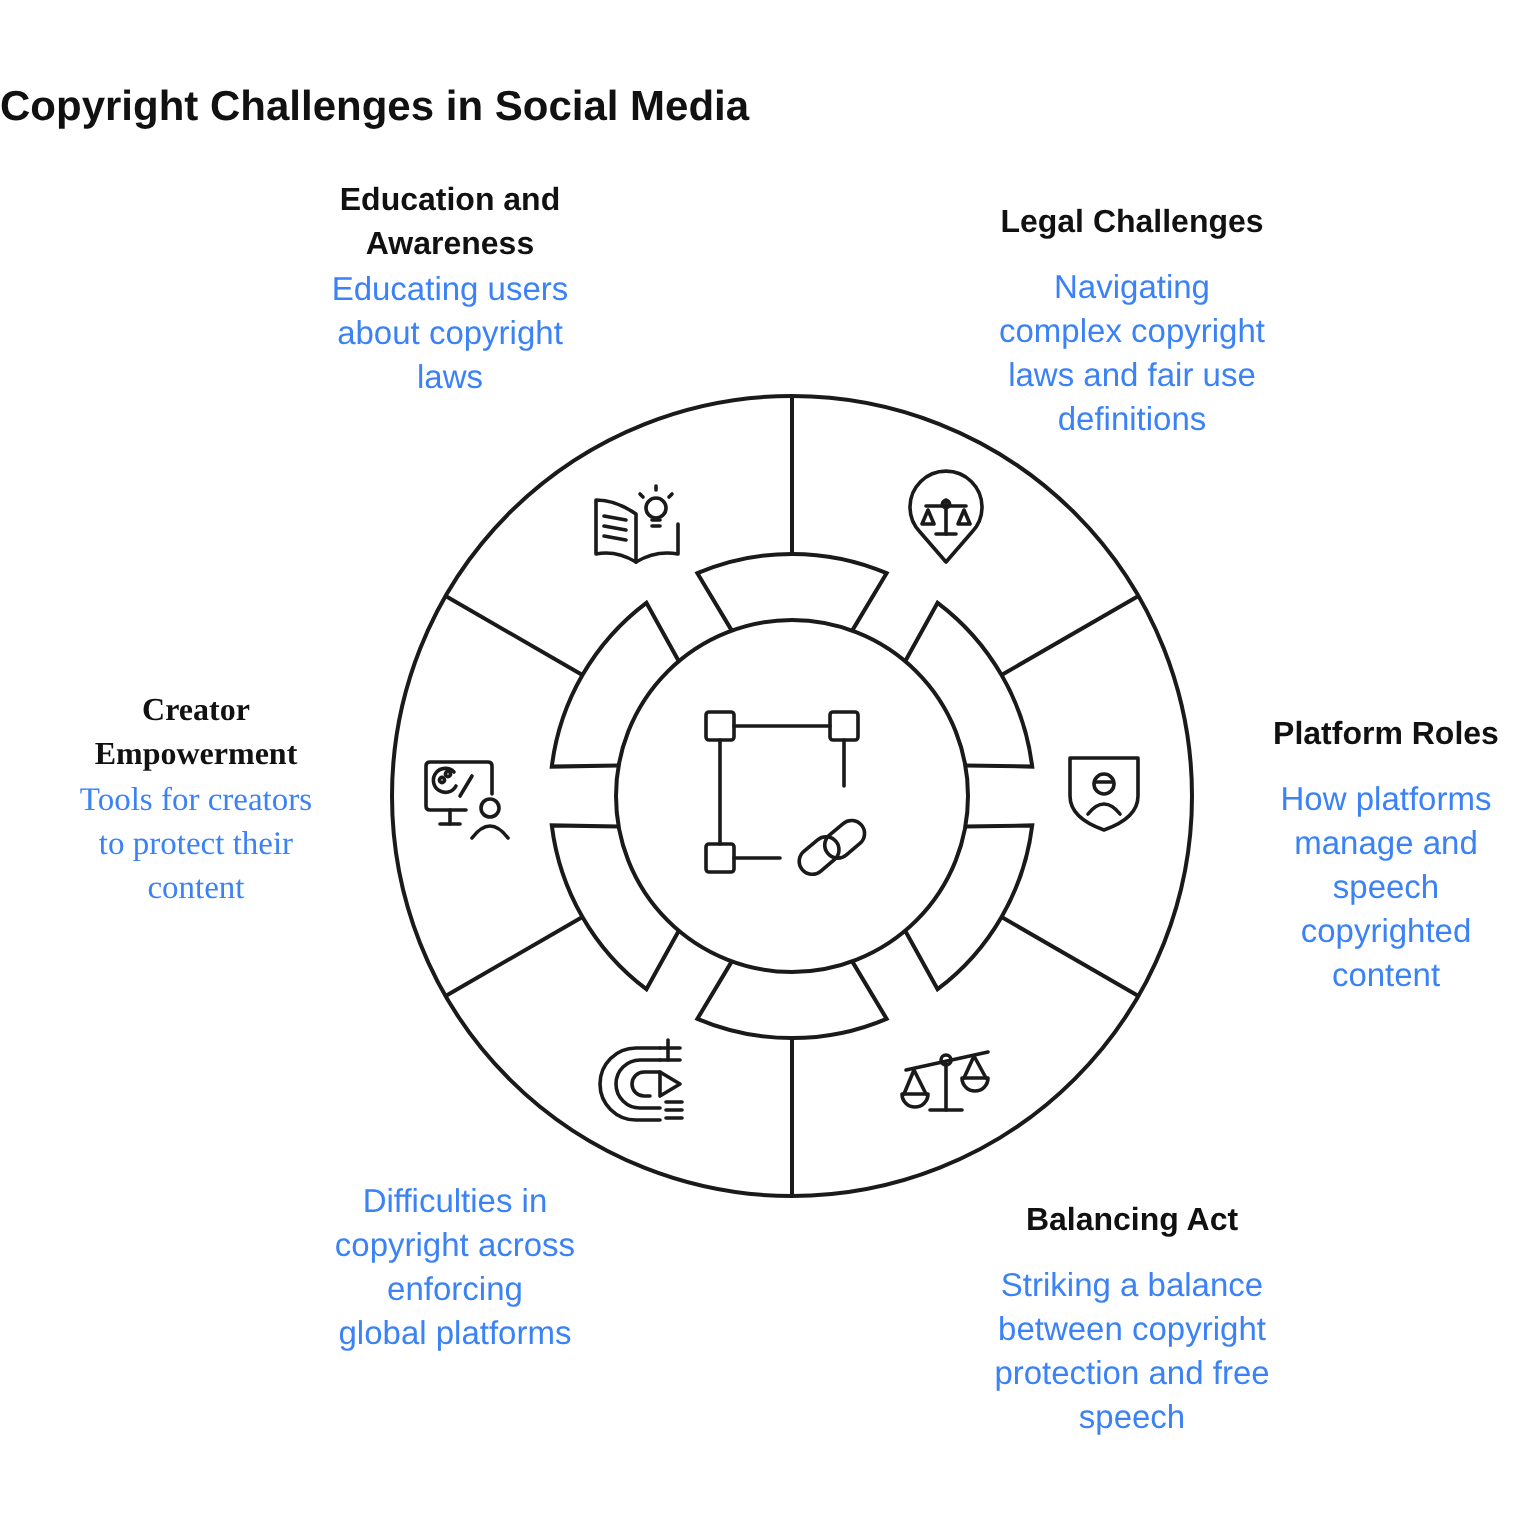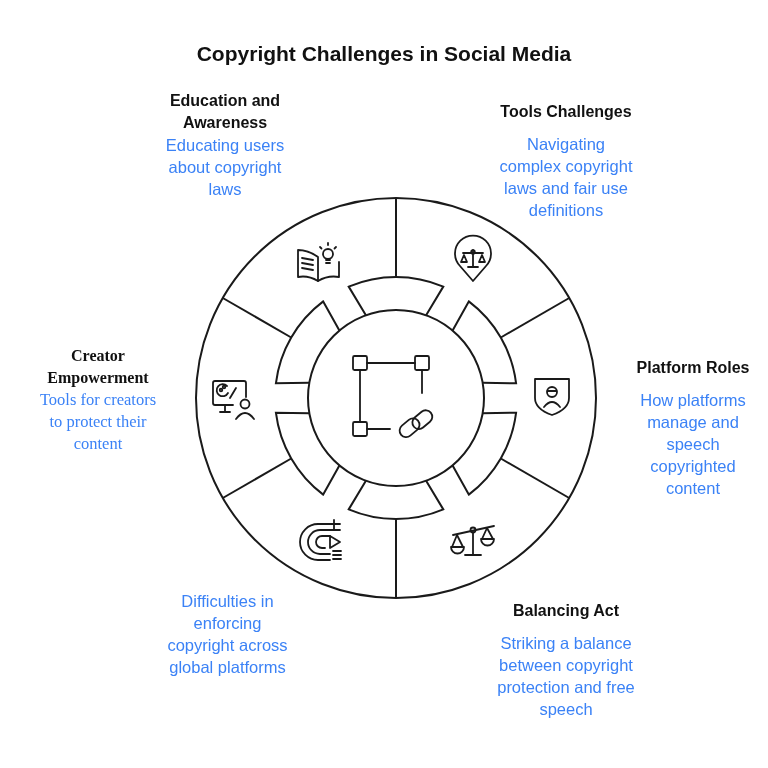--- a/index.html
+++ b/index.html
@@ -1,18 +1,18 @@
 <!DOCTYPE html>
 <html><head>
 <meta charset="utf-8">
 <style>
   html, body { margin: 0; padding: 0; background: #ffffff; }
   body { width: 768px; height: 768px; position: relative; overflow: hidden;
          font-family: "Liberation Sans", "DejaVu Sans", sans-serif; color: #1a1a1a; }
-  .title { position: absolute; left: 0; width: 768px; top: 42px; text-align: center;
+  .title { position: absolute; left: 0; width: 768px; top: 42px; 
            font-size: 21px; font-weight: bold; color: #111; letter-spacing: 0px; }
   .block { position: absolute; text-align: center; }
   .block .head { font-weight: bold; font-size: 16px; line-height: 22px; color: #111; }
   .block .desc { font-size: 16.5px; line-height: 22px; color: #3b82f6; }
   .block .gap { height: 10px; }
   svg.diagram { position: absolute; left: 0; top: 0; }
   .ring { fill: none; stroke: #1a1a1a; stroke-width: 2; }
   .icon { fill: none; stroke: #1a1a1a; stroke-width: 1.8; stroke-linecap: round; stroke-linejoin: round; }
 </style>
 </head>
@@ -132,21 +132,21 @@
     <div>Awareness</div>
   </div>
   <div class="desc">
     <div>Educating users</div>
     <div>about copyright</div>
     <div>laws</div>
   </div>
 </div>
 
 <div class="block" style="left:468px; top:101px; width:196px;">
-  <div class="head">Tools Challenges</div>
+  <div class="head">Legal Challenges</div>
   <div class="gap"></div>
   <div class="desc">
     <div>Navigating</div>
     <div>complex copyright</div>
     <div>laws and fair use</div>
     <div>definitions</div>
   </div>
 </div>
 
 <div class="block" style="left:618px; top:357px; width:150px;">
@@ -168,22 +168,22 @@
     <div>Striking a balance</div>
     <div>between copyright</div>
     <div>protection and free</div>
     <div>speech</div>
   </div>
 </div>
 
 <div class="block" style="left:140px; top:590px; width:175px;">
   <div class="desc">
     <div>Difficulties in</div>
+    <div>copyright across</div>
     <div>enforcing</div>
-    <div>copyright across</div>
     <div>global platforms</div>
   </div>
 </div>
 
 <div class="block" style="left:8px; top:345px; width:180px;font-family:Liberation Serif, serif;">
   <div class="head">
     <div>Creator</div>
     <div>Empowerment</div>
   </div>
   <div class="desc">

